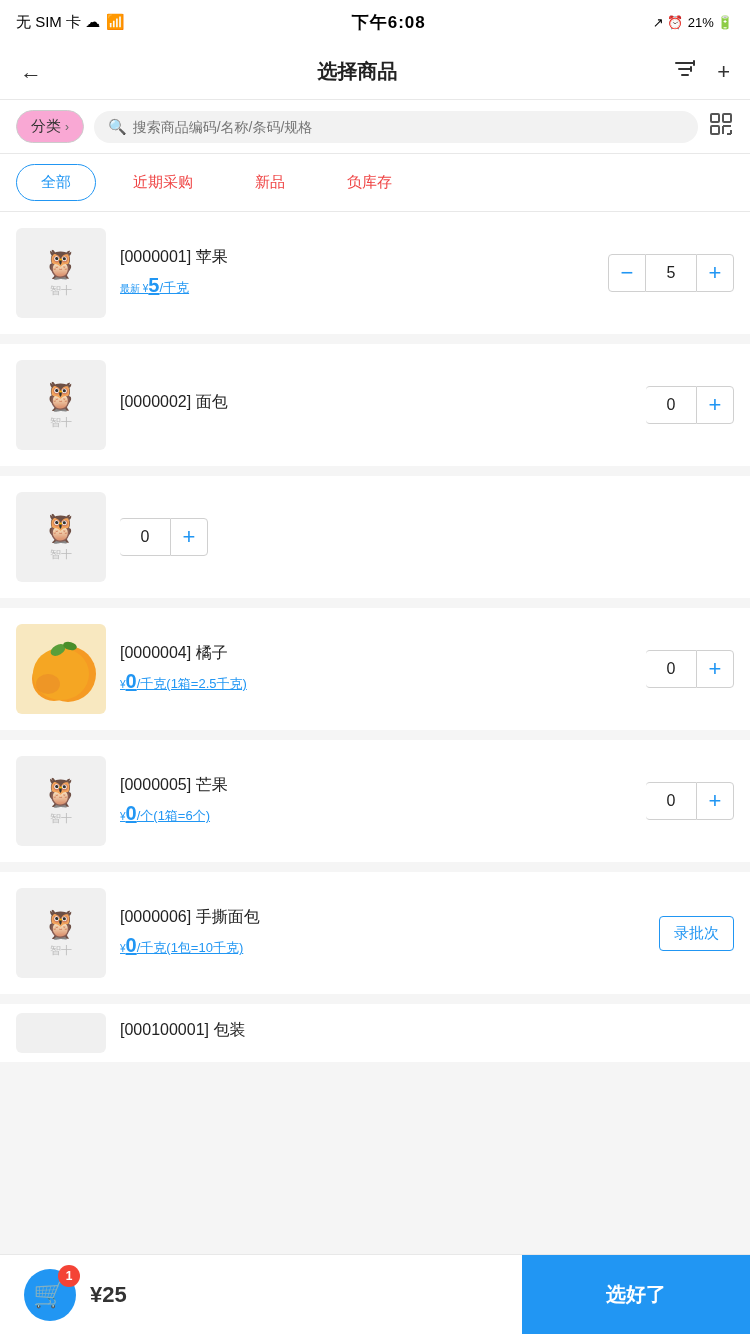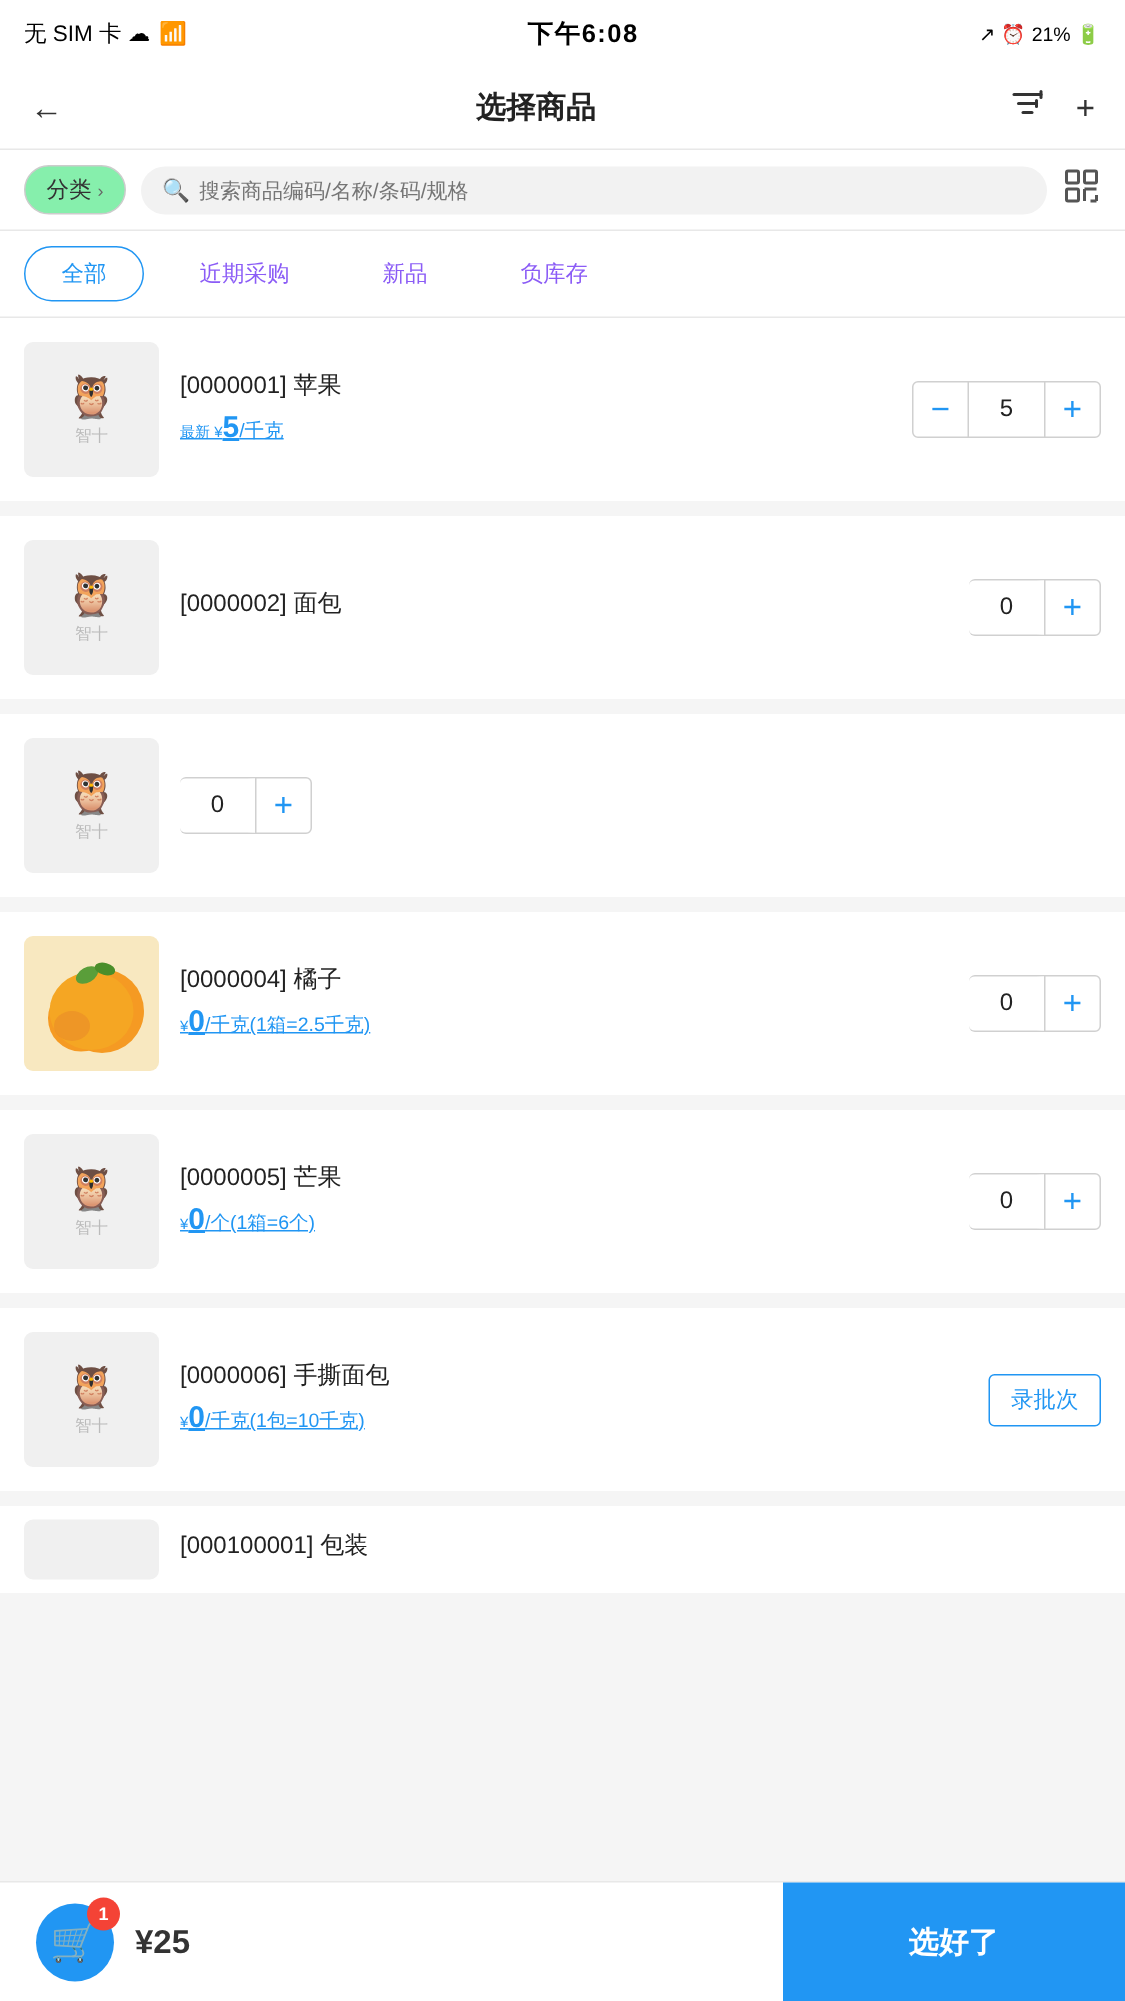--- a/index.html
+++ b/index.html
@@ -48,21 +48,21 @@
       border-bottom: 1px solid #e8e8e8;
     }
     .category-btn {
       display: flex;
       align-items: center;
       gap: 4px;
       border: 1px solid #ccc;
       border-radius: 20px;
       padding: 6px 14px;
       font-size: 15px;
-      background: #86efac;
+      background: #f9a8d4;
       cursor: pointer;
       white-space: nowrap;
       color: #333;
     }
     .category-btn .chevron { font-size: 12px; color: #666; }
     .search-box {
       flex: 1;
       display: flex;
       align-items: center;
       background: #f2f2f2;
@@ -88,21 +88,21 @@
       gap: 12px;
       border-bottom: 1px solid #e8e8e8;
     }
     .tab-btn {
       padding: 8px 24px;
       border-radius: 24px;
       font-size: 15px;
       border: 1px solid transparent;
       cursor: pointer;
       background: #fff;
-      color: #8b5cf6;
+      color: #ef4444;
     }
     .tab-btn.active {
       border-color: #2196f3;
       color: #2196f3;
       background: #fff;
     }
     
     .product-list { background: #f5f5f5; }
     .product-item {
       background: #fff;

